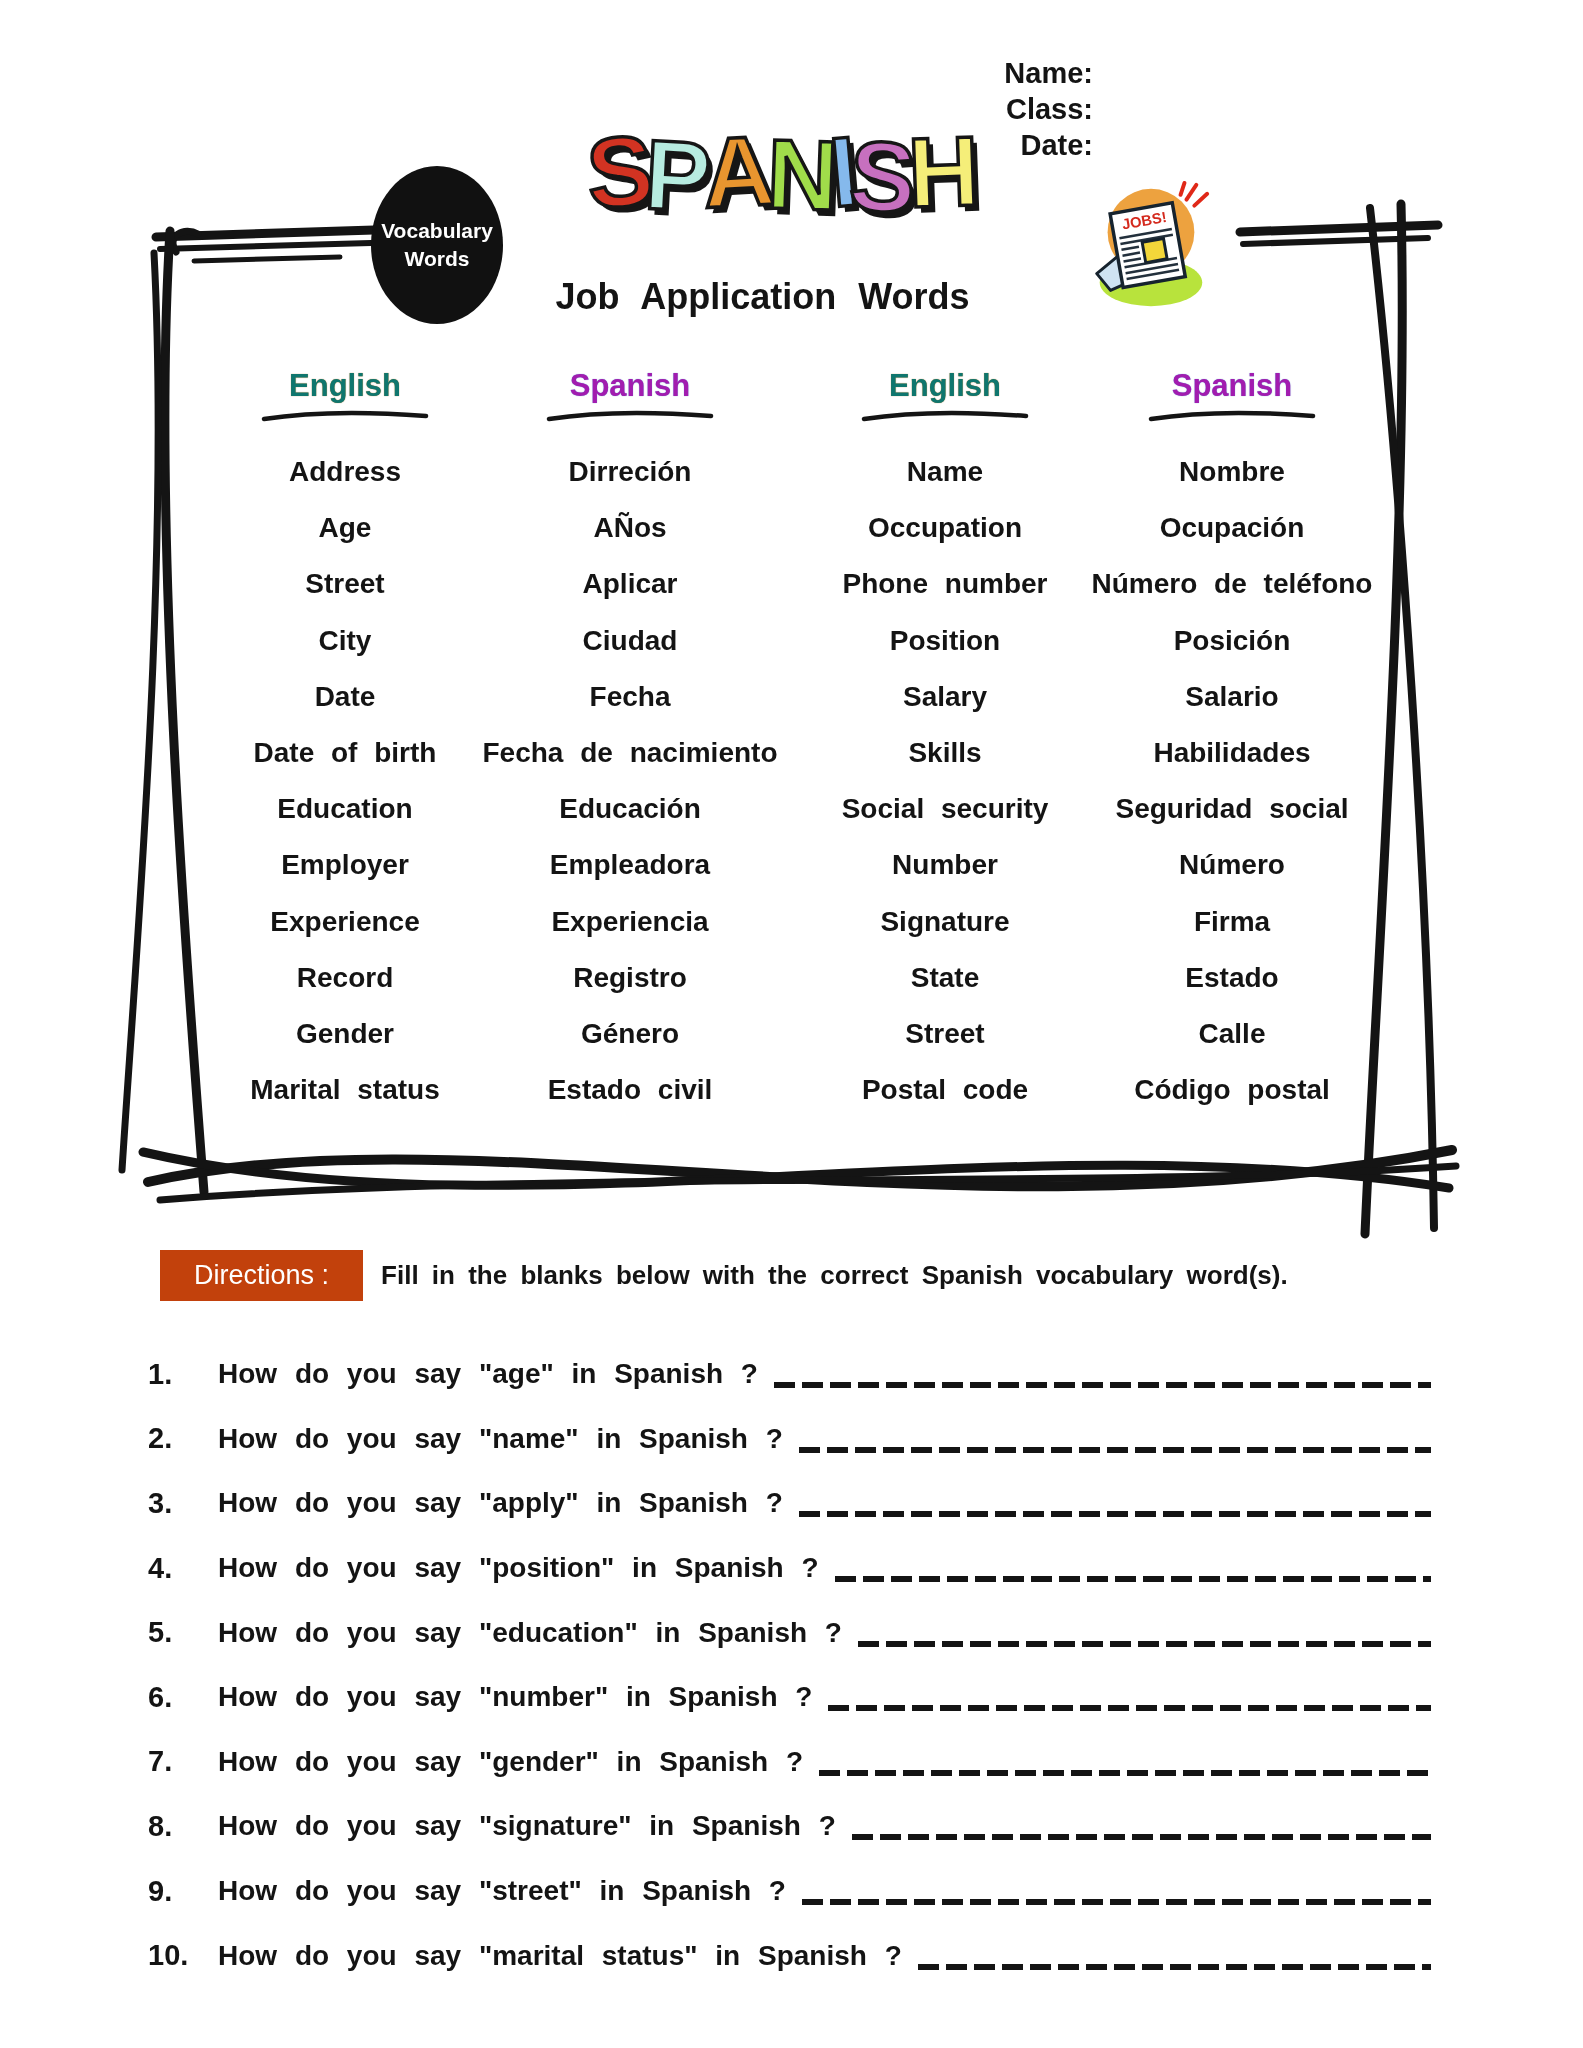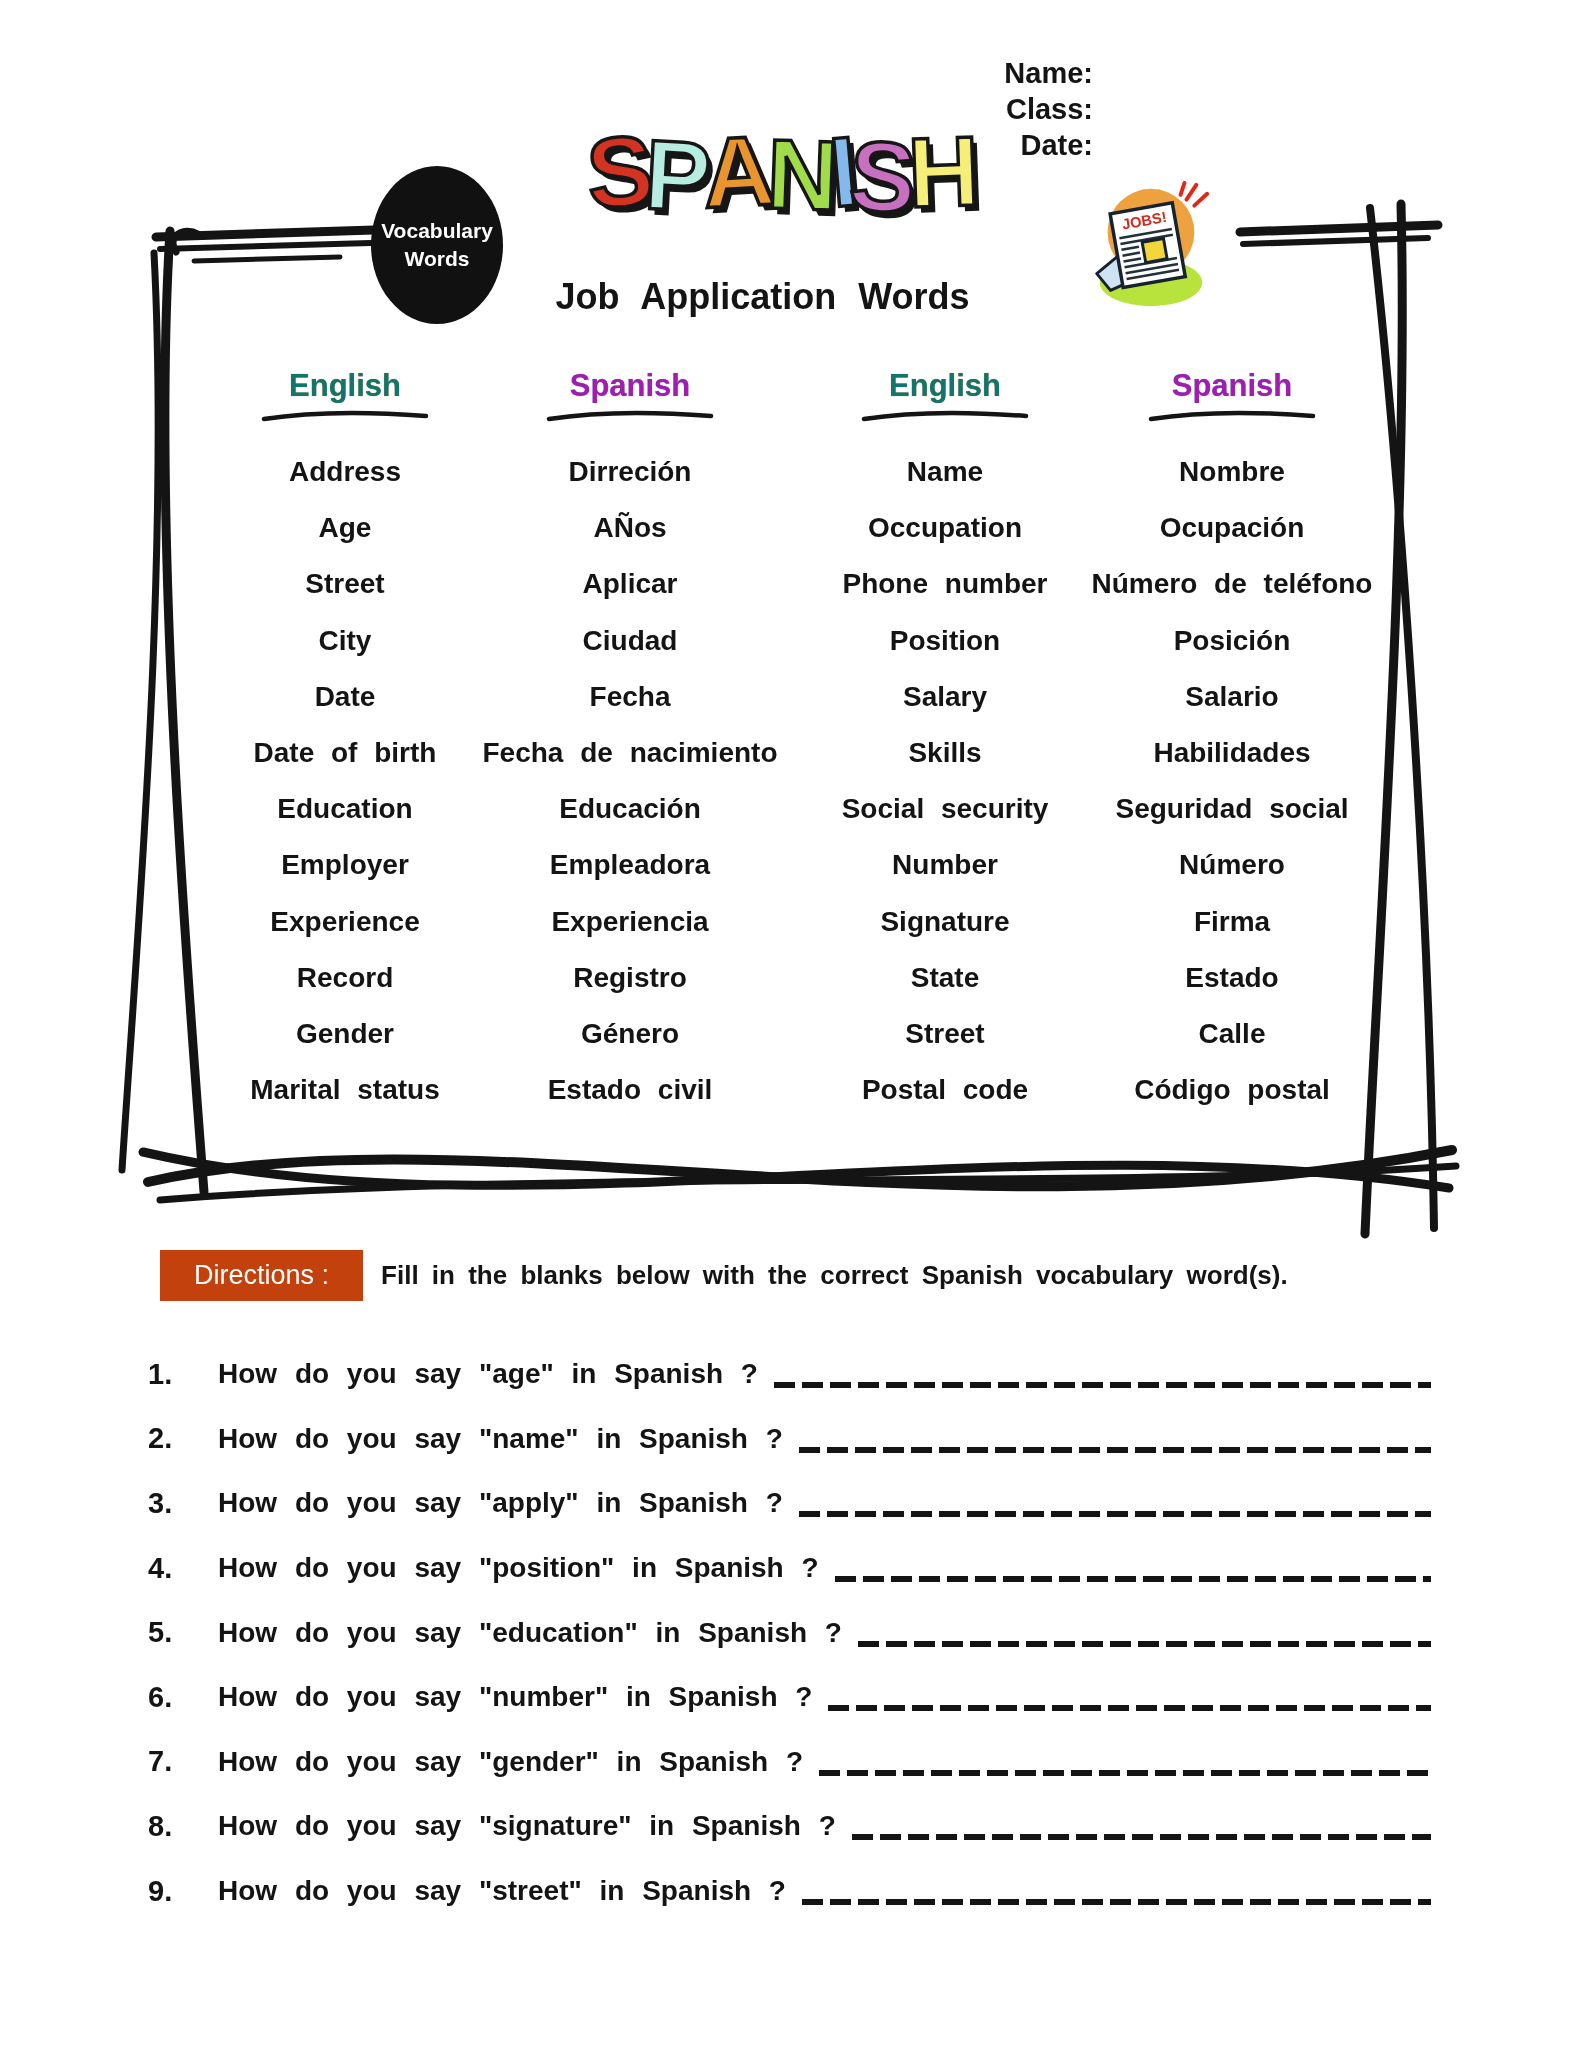--- a/index.html
+++ b/index.html
@@ -295,15 +295,20 @@
     <div class="q-row">
       <span class="q-num">8.</span>
       <span class="q-text">How do you say "signature" in Spanish ?</span>
       <span class="q-blank"></span>
     </div>
     <div class="q-row">
       <span class="q-num">9.</span>
       <span class="q-text">How do you say "street" in Spanish ?</span>
       <span class="q-blank"></span>
     </div>
+    <div class="q-row">
+      <span class="q-num">10.</span>
+      <span class="q-text">How do you say "marital status" in Spanish ?</span>
+      <span class="q-blank"></span>
+    </div>
   </div>
 
 </div>
 
 </body></html>

